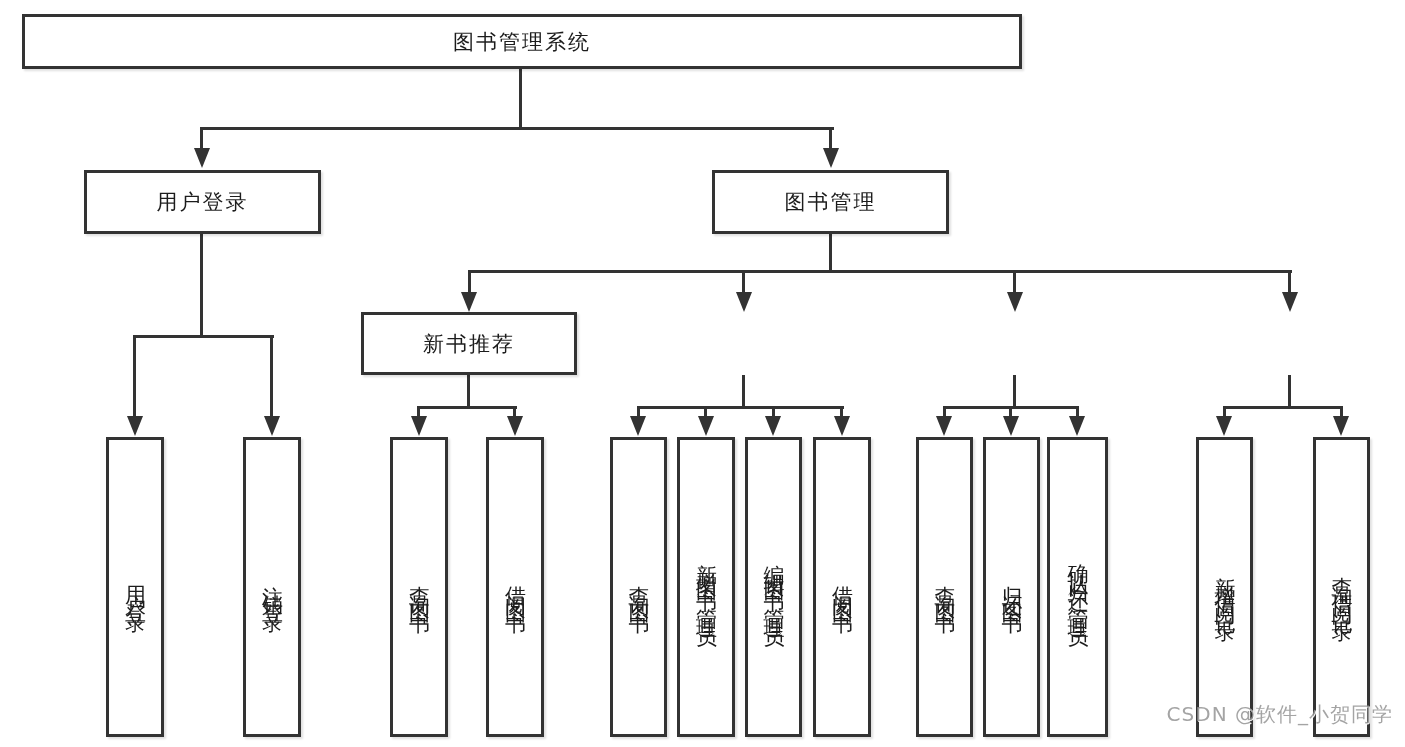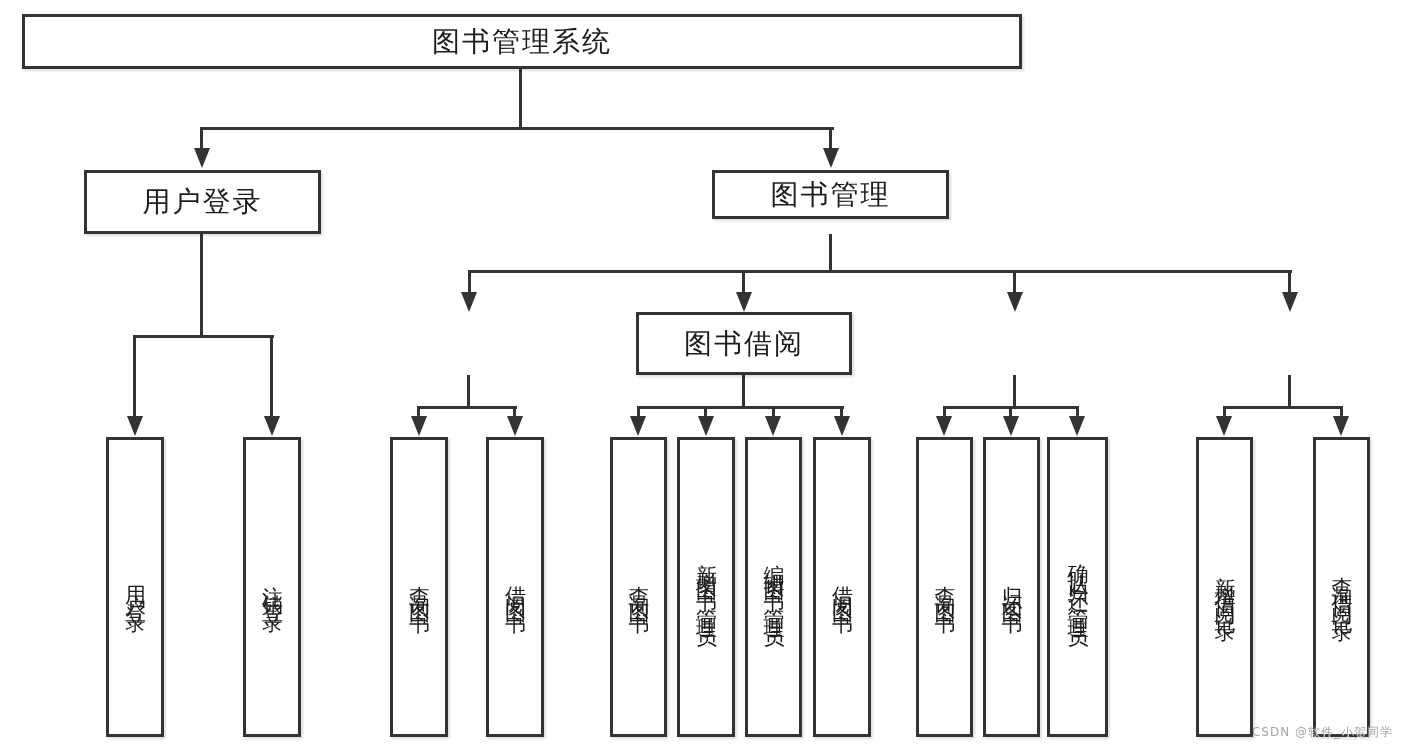--- a/index.html
+++ b/index.html
@@ -19,21 +19,21 @@
     position: absolute;
     background: #ffffff;
     border: 3px solid #333333;
     box-sizing: border-box;
     display: flex;
     align-items: center;
     justify-content: center;
     box-shadow: 2px 2px 2px rgba(0,0,0,0.12);
   }
   .box .lbl {
-    font-size: 28px;
+    font-size: 21px;
     color: #1c1c1c;
     letter-spacing: 2px;
     white-space: nowrap;
   }
   .box.v .lbl {
     writing-mode: vertical-rl;
     text-orientation: mixed;
     letter-spacing: 9px;
     line-height: 1;
     font-size: 21px;
@@ -46,22 +46,22 @@
     position: absolute;
     width: 0;
     height: 0;
     border-left: 8px solid transparent;
     border-right: 8px solid transparent;
     border-top: 20px solid #333333;
   }
   .watermark {
     position: absolute;
     right: 12px;
-    bottom: 6px;
-    font-size: 12px;
+    bottom: 19px;
+    font-size: 20px;
     color: rgba(148,148,148,0.85);
     letter-spacing: 1px;
     z-index: 20;
     text-shadow: 1px 1px 0 rgba(255,255,255,0.9);
   }
 </style>
 </head>
 <body>
 
 <div class="canvas">
@@ -126,26 +126,26 @@
   <div class="arrow" style="left:1216px;top:416px"></div>
   <div class="arrow" style="left:1333px;top:416px"></div>
 
   <div class="box h" style="left:22px;top:14px;width:1000px;height:55px">
     <span class="lbl">图书管理系统</span>
   </div>
 
   <div class="box h" style="left:84px;top:170px;width:237px;height:64px">
     <span class="lbl">用户登录</span>
   </div>
-  <div class="box h" style="left:712px;top:170px;width:237px;height:49px">
+  <div class="box h" style="left:712px;top:170px;width:237px;height:64px">
     <span class="lbl">图书管理</span>
   </div>
 
-  <div class="box h" style="left:636px;top:312px;width:216px;height:63px">
-    <span class="lbl">图书借阅</span>
+  <div class="box h" style="left:361px;top:312px;width:216px;height:63px">
+    <span class="lbl">新书推荐</span>
   </div>
 
   <div class="box v" style="left:106px;top:437px;width:58px;height:300px">
     <span class="lbl">用户登录</span>
   </div>
   <div class="box v" style="left:243px;top:437px;width:58px;height:300px">
     <span class="lbl">注销登录</span>
   </div>
 
   <div class="box v" style="left:390px;top:437px;width:58px;height:300px">

